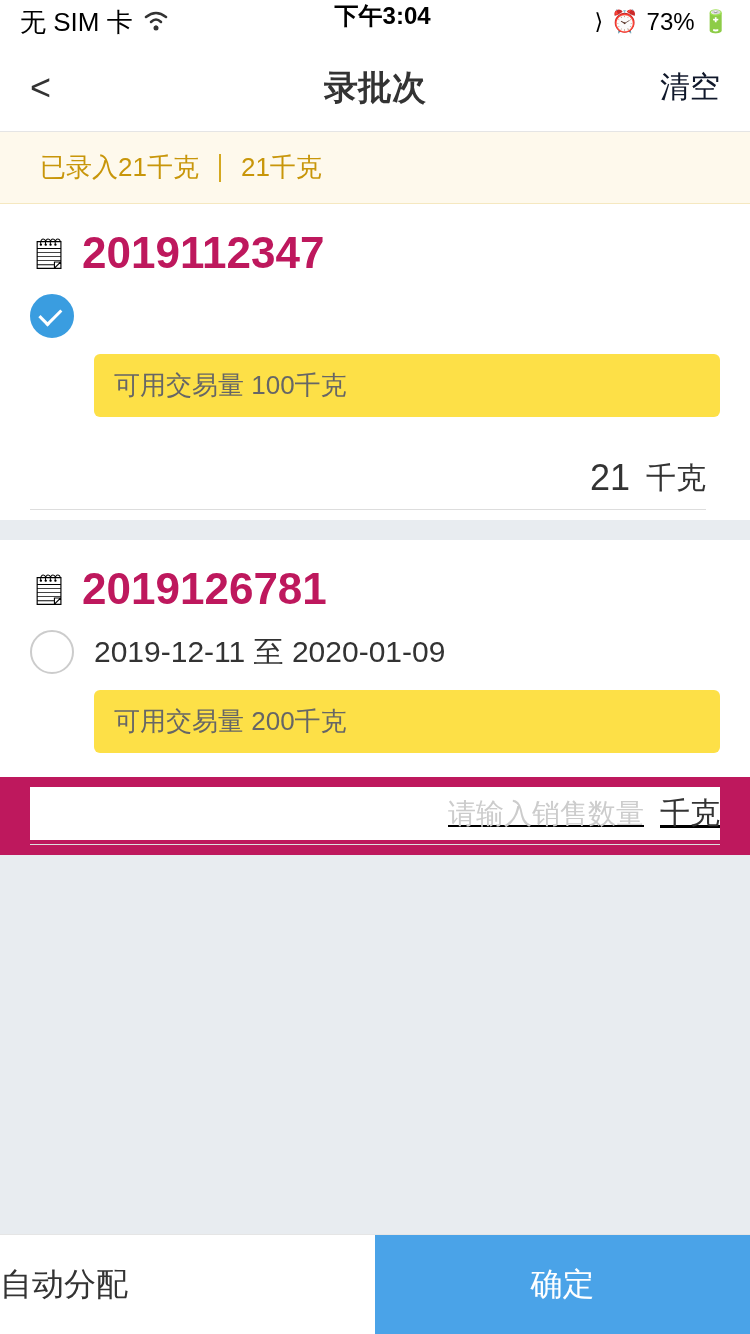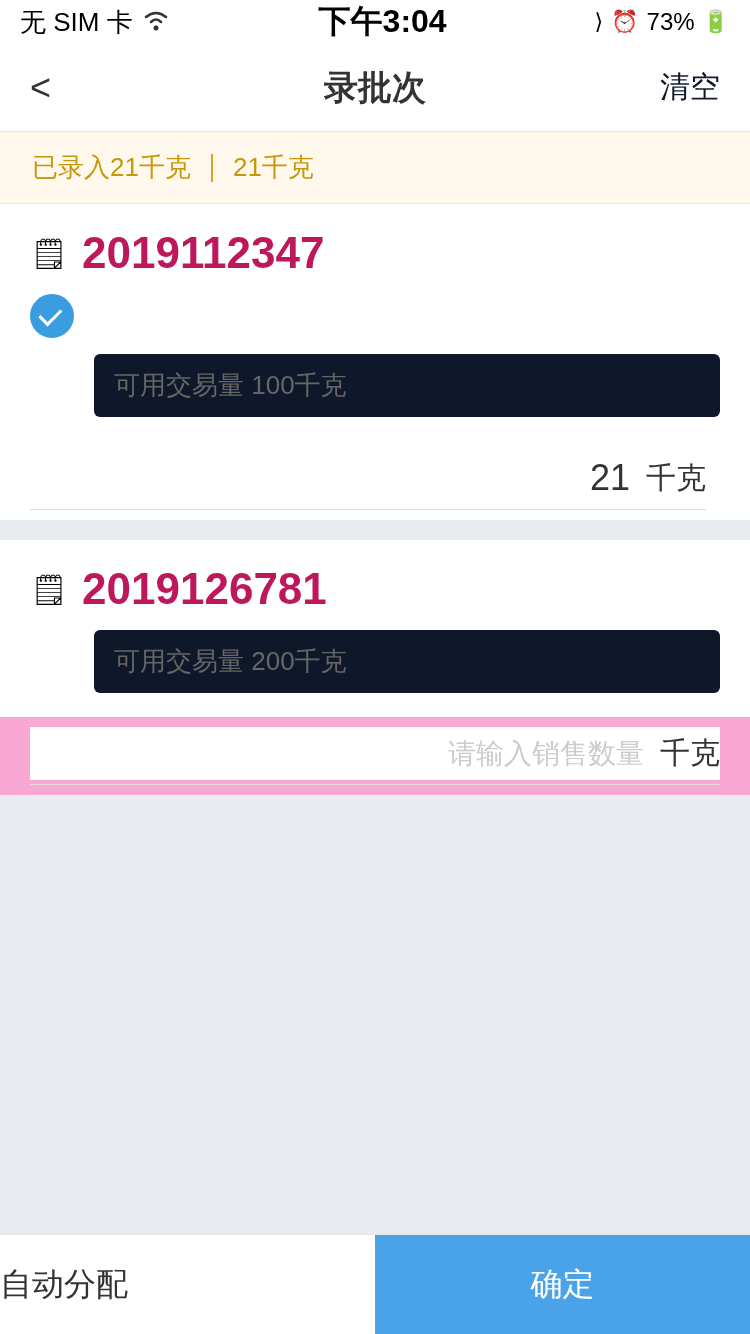--- a/index.html
+++ b/index.html
@@ -23,21 +23,21 @@
       font-size: 28px;
     }
     .status-left {
       display: flex;
       align-items: center;
       gap: 8px;
       font-size: 26px;
       font-weight: 500;
     }
     .status-center {
-      font-size: 32px;
+      font-size: 24px;
       font-weight: 600;
     }
     .status-right {
       display: flex;
       align-items: center;
       gap: 8px;
       font-size: 24px;
     }
 
     
@@ -64,21 +64,21 @@
     }
     .nav-clear {
       font-size: 30px;
       color: #0f172a;
       cursor: pointer;
     }
 
     
     .info-banner {
       background: #fef9ec;
-      padding: 18px 32px;
+      padding: 18px 40px;
       display: flex;
       align-items: center;
       gap: 20px;
       border-bottom: 1px solid #f5e8c0;
     }
     .info-text {
       font-size: 26px;
       color: #c8960a;
     }
     .info-divider {
@@ -137,21 +137,21 @@
       border-bottom: 3px solid #fff;
       transform: rotate(-45deg) translateY(-3px);
     }
 
     .batch-date {
       font-size: 30px;
       color: #333;
     }
 
     .avail-box {
-      background: #0f172a;
+      background: #fde047;
       border-radius: 6px;
       padding: 14px 20px;
       margin-left: 64px;
       font-size: 26px;
       color: #666;
     }
 
     
     .qty-row {
       display: flex;
@@ -302,24 +302,29 @@
     <div style="height:1px; background:#ddd; margin: 4px 0 10px 0;"></div>
   </div>
 
   <div class="section-divider"></div>
 
   <div class="batch-item">
     <div class="batch-item-header">
       <span class="doc-icon">🗒</span>
       <span class="batch-id">2019126781</span>
     </div>
+    <div class="batch-row">
+      <div class="radio-circle">
+      </div>
+      <span class="batch-date">2019-12-11 至 2020-01-09</span>
+    </div>
     <div class="avail-box">可用交易量 200千克</div>
   </div>
 
-  <div style="background:#f9a8d4; padding: 10px 30px 0 30px;">
+  <div style="background:#be185d; padding: 10px 30px 0 30px; text-decoration: underline;">
     <div class="input-row" style="padding: 6px 0;">
       <span class="input-placeholder">请输入销售数量</span>
       <span class="input-unit">千克</span>
     </div>
     <div style="height:1px; background:#ddd; margin: 4px 0 10px 0;"></div>
   </div>
 
   <div class="gray-area"></div>
 </div>
 

